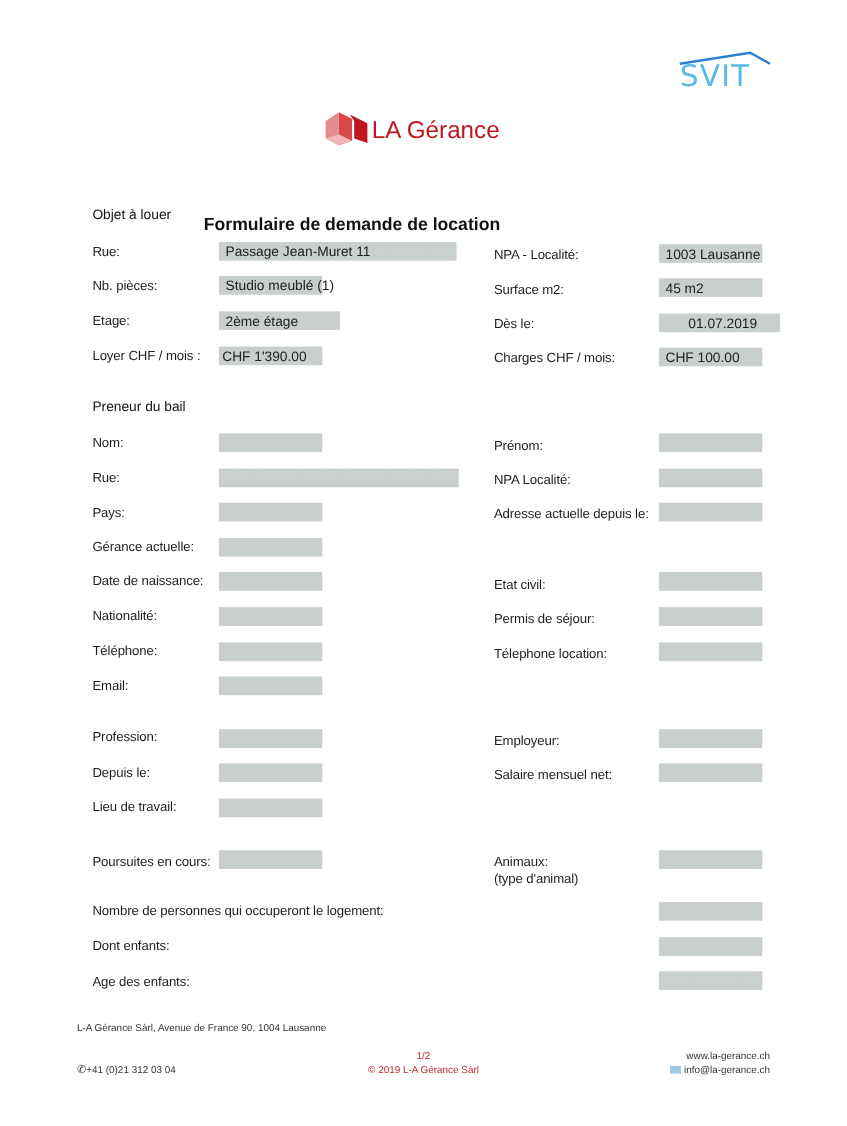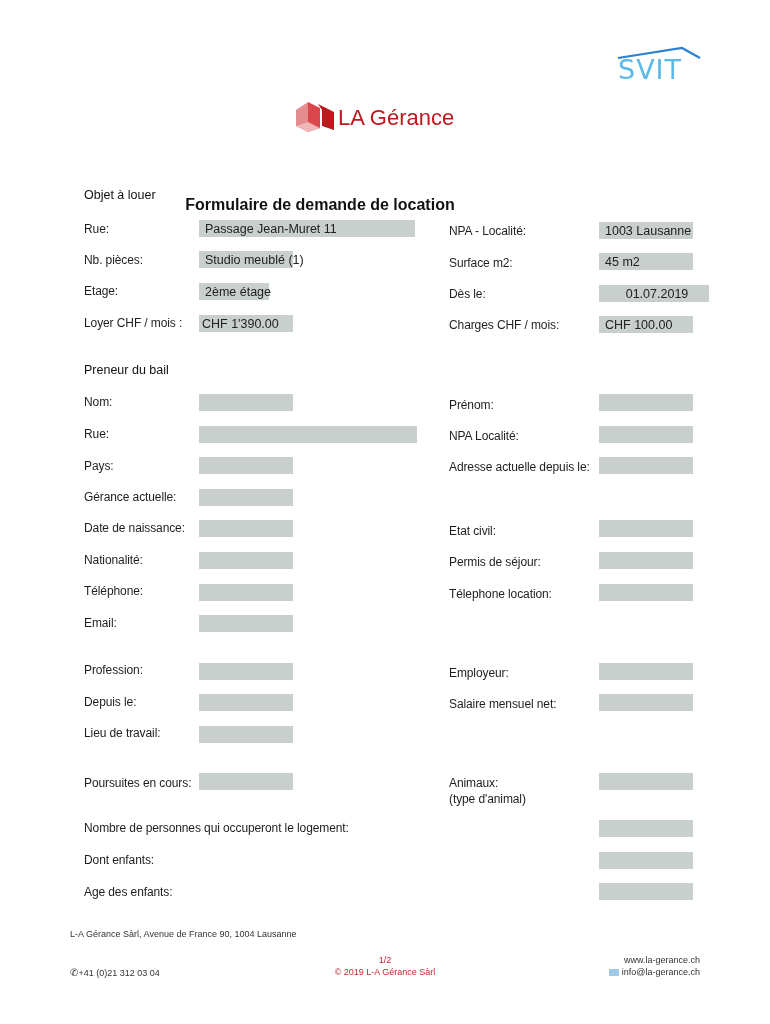--- a/index.html
+++ b/index.html
@@ -46,21 +46,21 @@
 <div class="fld dotted" style="left:199px; top:220px; width:216px;">Passage Jean-Muret 11</div>
 <div class="lbl" style="left:449px; top:224px;">NPA - Localité:</div>
 <div class="fld" style="left:599px; top:222px; width:94px;">1003 Lausanne</div>
 
 <div class="lbl" style="left:84px; top:253px;">Nb. pièces:</div>
 <div class="fld" style="left:199px; top:251px; width:94px;">Studio meublé (1)</div>
 <div class="lbl" style="left:449px; top:256px;">Surface m2:</div>
 <div class="fld" style="left:599px; top:253px; width:94px;">45 m2</div>
 
 <div class="lbl" style="left:84px; top:284px;">Etage:</div>
-<div class="fld" style="left:199px; top:283px; width:70px;">2ème étage</div>
+<div class="fld" style="left:199px; top:283px; width:110px;">2ème étage</div>
 <div class="lbl" style="left:449px; top:287px;">Dès le:</div>
 <div class="fld" style="left:599px; top:285px; width:110px;text-align:center;">01.07.2019</div>
 
 <div class="lbl" style="left:84px; top:316px;">Loyer CHF / mois :</div>
 <div class="fld" style="left:199px; top:315px; width:94px; padding-left:3px;">CHF 1'390.00</div>
 <div class="lbl" style="left:449px; top:318px;">Charges CHF / mois:</div>
 <div class="fld" style="left:599px; top:316px; width:94px;">CHF 100.00</div>
 
 <div class="sec" style="left:84px; top:363px;">Preneur du bail</div>
 

